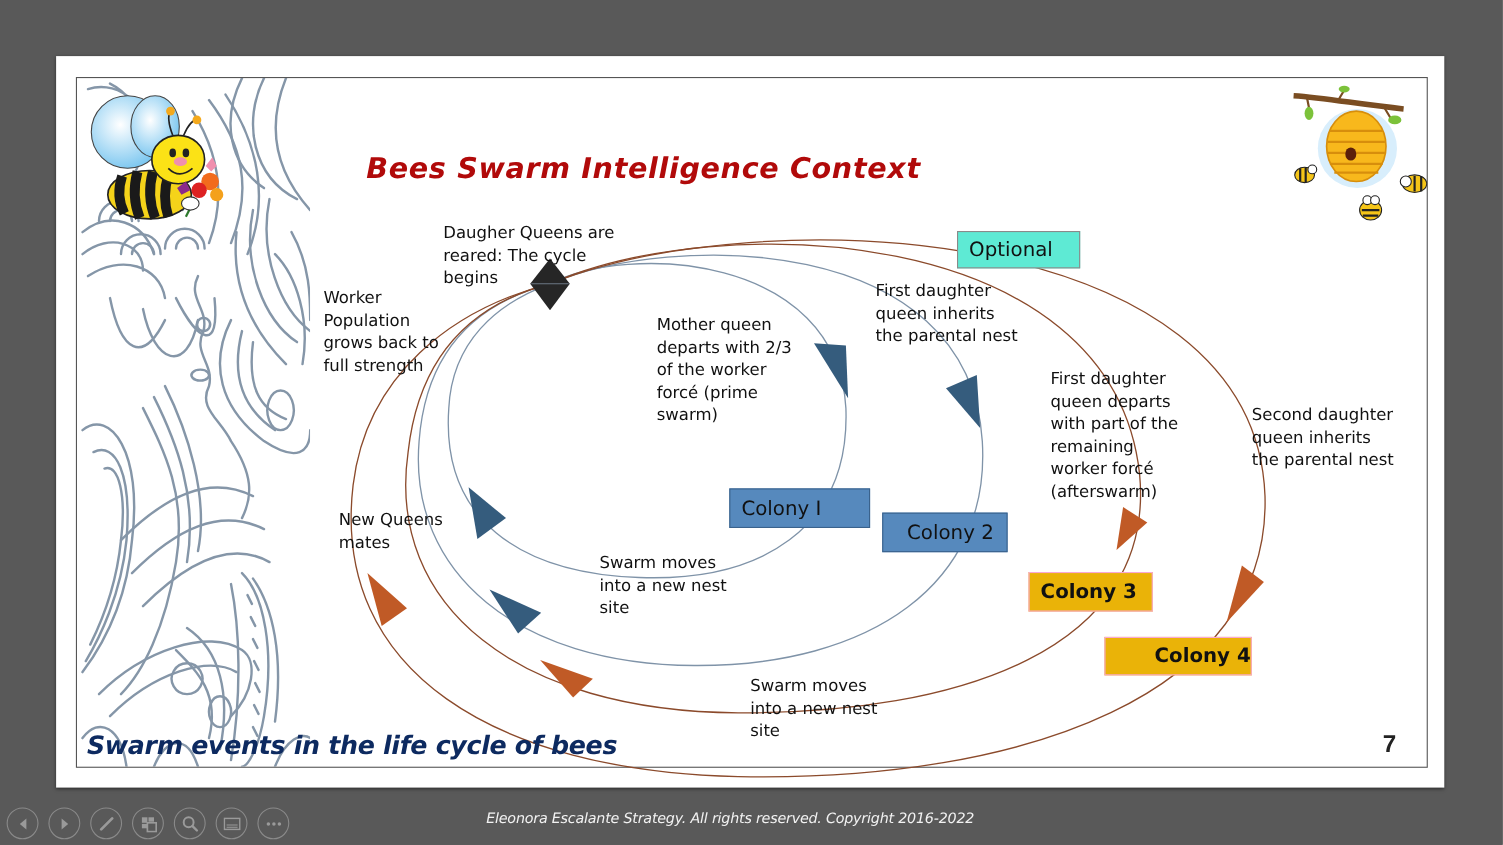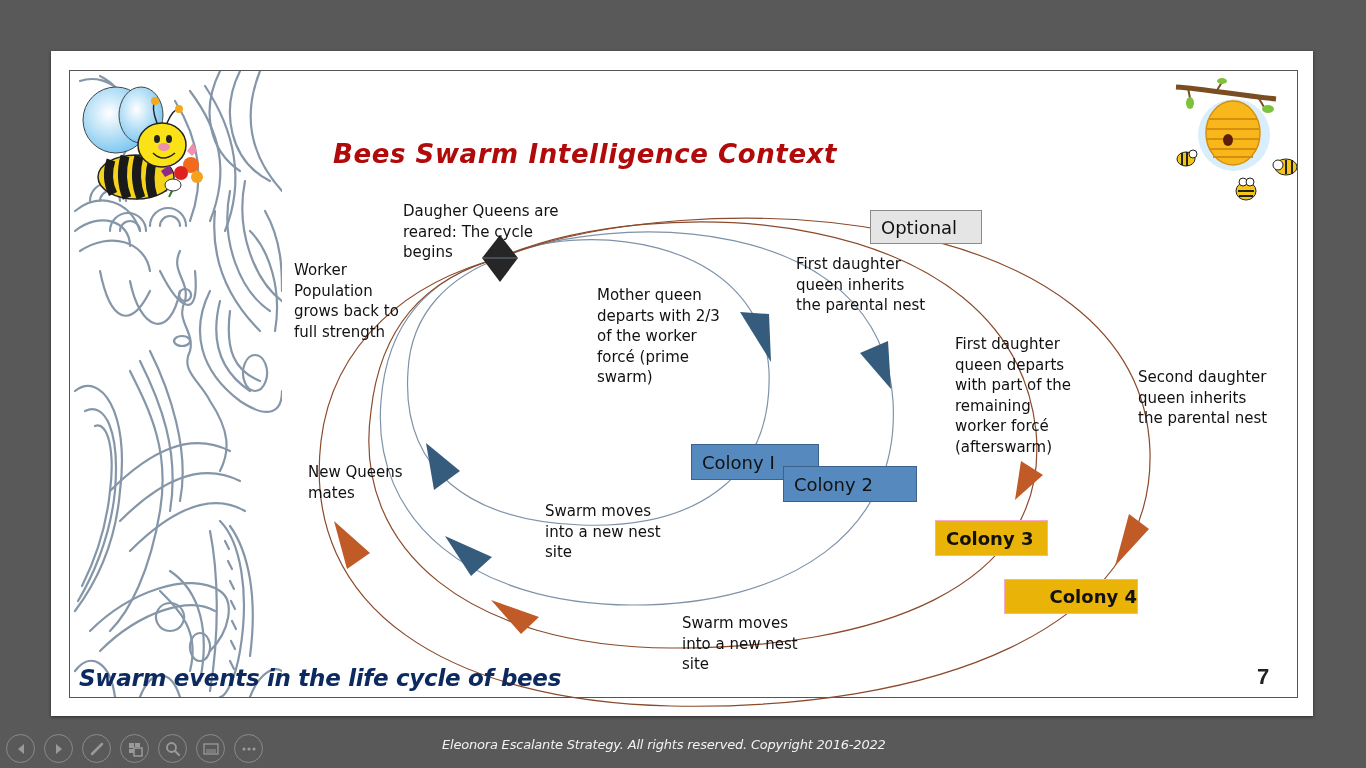--- a/index.html
+++ b/index.html
@@ -13,21 +13,21 @@
   .hive { position: absolute; left: 1115px; top: 26px; width: 135px; height: 130px; }
   .date-box { position: absolute; left: 761px; top: -1px; width: 215px; height: 81px; background: #93b4d2; }
   .date-box .inner { position: absolute; left: 13px; top: 0; width: 190px; height: 71px; border: 1px solid #ffffff; border-top: none; }
   .date-text { position: absolute; left: 0; top: 28px; width: 190px; text-align: center; color: #ffffff; font-family: "DejaVu Sans", sans-serif; font-size: 16px; }
   .title { position: absolute; left: 281px; top: 30px; font-family: "DejaVu Sans", sans-serif; font-size: 36px; color: #262626; letter-spacing: -1.5px; font-weight: normal; }
   .subtitle { position: absolute; left: 282px; top: 88px; font-family: "DejaVu Sans", sans-serif; font-size: 26px; font-weight: bold; font-style: italic; color: #b10a0a; letter-spacing: 0.6px; }
   .diagram { position: absolute; left: 0; top: 0; width: 1262px; height: 665px; pointer-events: none; }
   .label { position: absolute; font-family: "DejaVu Sans", sans-serif; font-size: 15px; line-height: 20.5px; color: #111; white-space: pre-line; }
   .box { position: absolute; font-family: "DejaVu Sans", sans-serif; font-size: 18px; color: #111; padding-left: 10px; display: flex; align-items: center; }
   .box.blue { background: #5689bd; border: 1px solid #3a628c; }
-  .box.orange-light { background: #e5e5e5; border: 1px solid #8a8a8a; }
+  .box.orange-light { background: #5eead4; border: 1px solid #8a8a8a; }
   .box.orange { background: #eab308; border: 1px solid #f9a8d4; font-weight: bold; }
   .footer-caption { position: absolute; left: 28px; top: 614px; font-family: "DejaVu Sans", sans-serif; font-size: 23px; font-weight: bold; font-style: italic; color: #0d2a60; letter-spacing: -0.3px; }
   .page-num { position: absolute; left: 1206px; top: 613px; font-family: "Liberation Sans", sans-serif; font-size: 22px; font-weight: bold; color: #222; }
   .source-link { position: absolute; left: 617px; top: 647px; font-family: "DejaVu Sans", sans-serif; font-size: 14px; font-style: italic; color: #44546a; text-decoration: none; letter-spacing: -0.3px; }
   .controls { position: absolute; left: 6px; top: 734px; display: flex; gap: 9px; }
   .ctrl { width: 29px; height: 29px; border: 1.5px solid #8a8a8a; border-radius: 50%; display: flex; align-items: center; justify-content: center; }
   .ctrl svg { display: block; }
   .copyright { position: absolute; left: 442px; top: 737px; font-family: "DejaVu Sans", sans-serif; font-size: 13px; font-style: italic; color: #f2f2f2; letter-spacing: -0.2px; }
 </style>
 </head>
@@ -181,24 +181,24 @@
     <div class="label" style="left:494px; top:450px;">Swarm moves
 into a new nest
 site</div>
     <div class="label" style="left:631px; top:562px;">Swarm moves
 into a new nest
 site</div>
 
     <div class="box orange-light" style="left:819px; top:159px; width:112px; height:34px;">
         <span>Optional</span>
       </div>
-    <div class="box blue" style="left:640px; top:393px; width:128px; height:36px;">
+    <div class="box blue" style="left:612px; top:393px; width:128px; height:36px;">
         <span>Colony I</span>
       </div>
-    <div class="box blue" style="left:732px; top:415px; width:134px; height:36px;">
+    <div class="box blue" style="left:751px; top:415px; width:114px; height:36px;justify-content:center;">
         <span>Colony 2</span>
       </div>
     <div class="box orange" style="left:884px; top:469px; width:113px; height:36px;">
         <span>Colony 3</span>
       </div>
     <div class="box orange" style="left:953px; top:528px; width:134px; height:35px;justify-content:flex-end;">
         <span>Colony 4</span>
       </div>
 
     <div class="footer-caption">Swarm events in the life cycle of bees</div>

